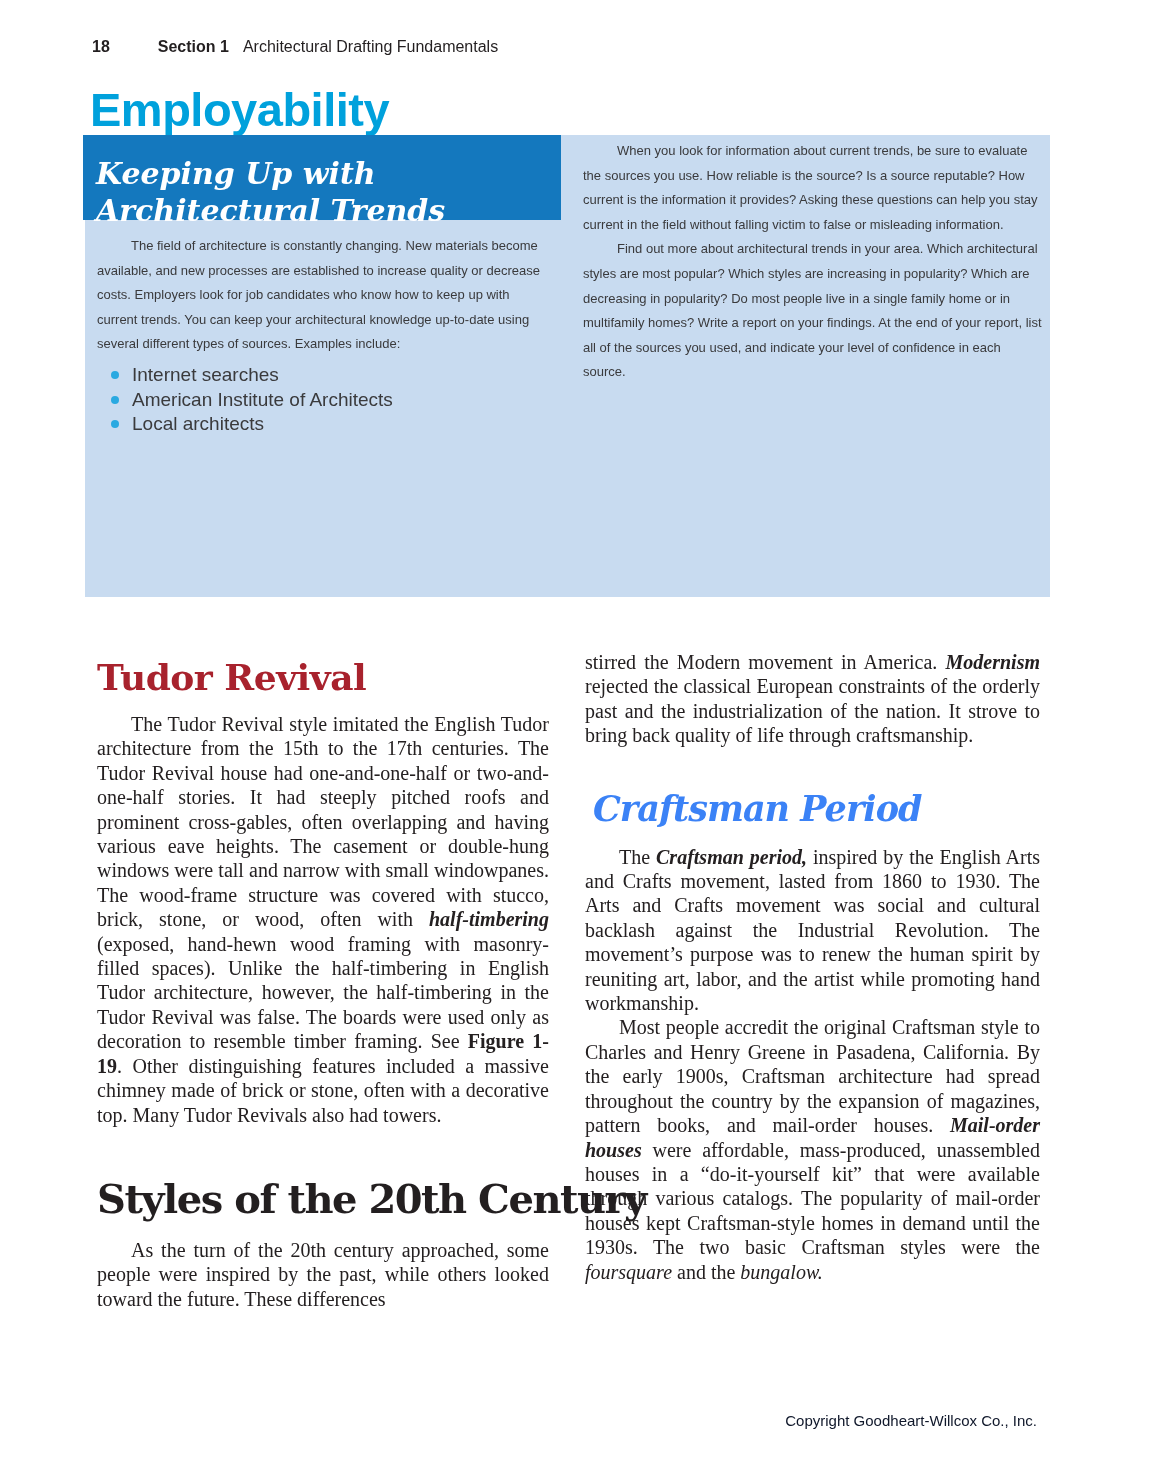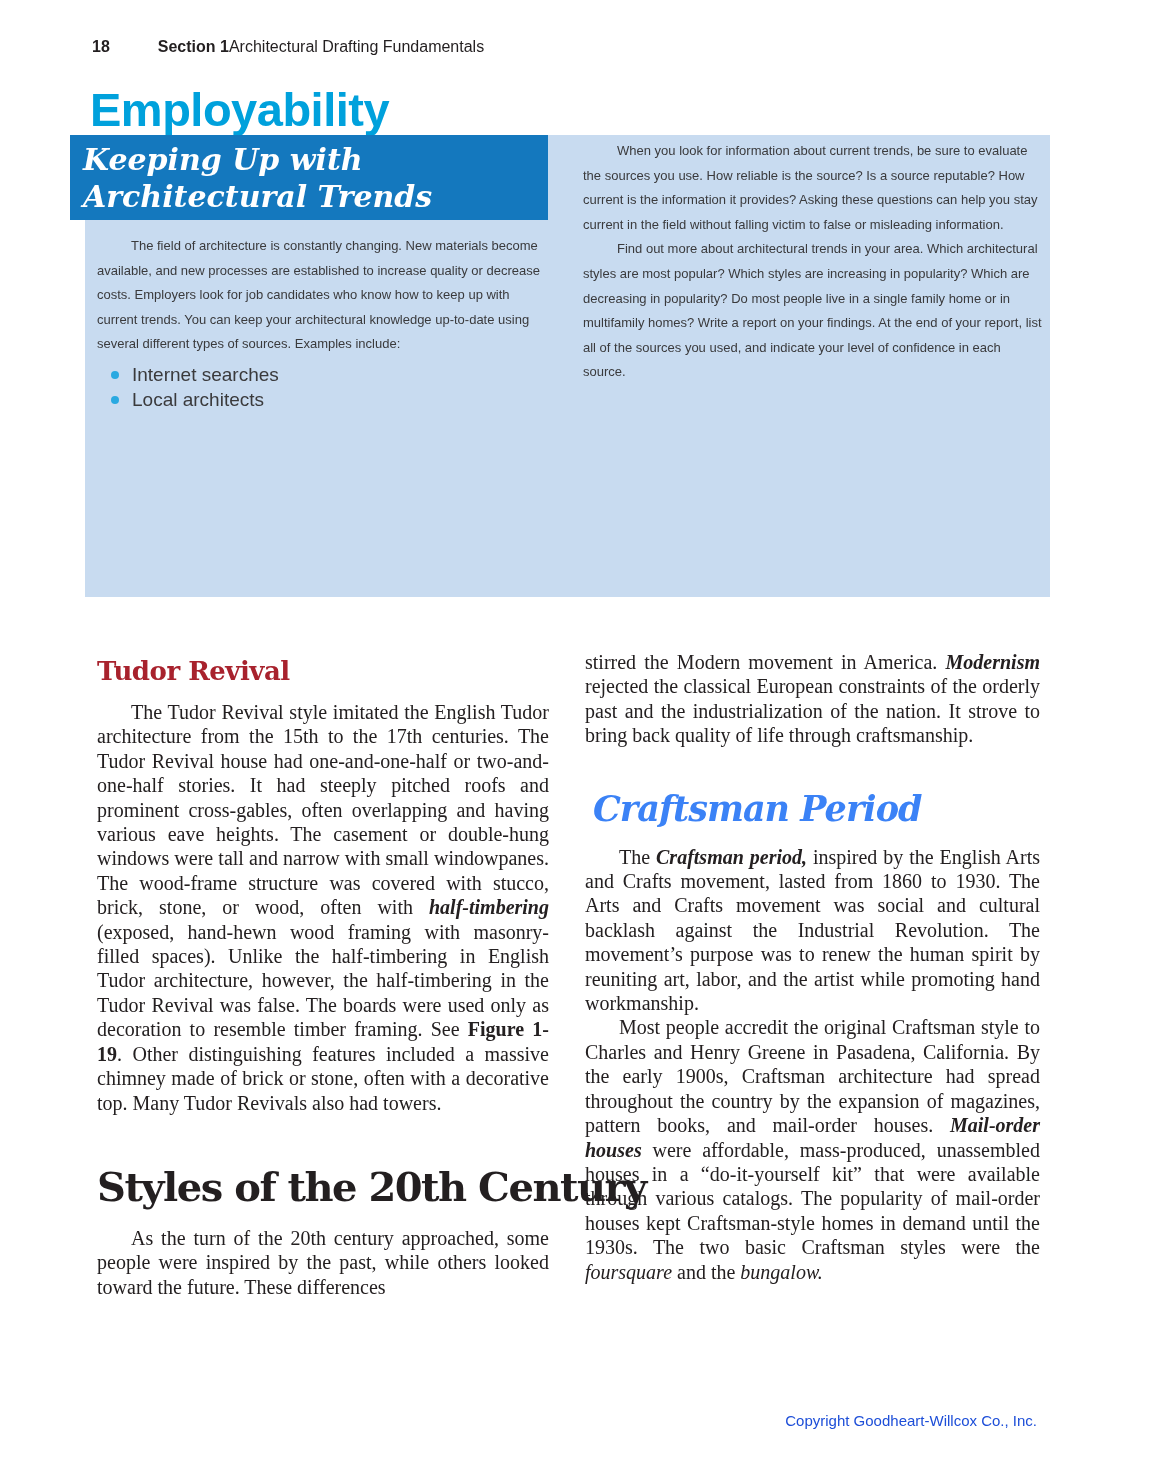--- a/index.html
+++ b/index.html
@@ -3,60 +3,60 @@
 <meta charset="utf-8">
 <style>
   html,body{margin:0;padding:0;background:#ffffff;}
   .page{position:relative;width:1156px;height:1479px;background:#ffffff;overflow:hidden;
         font-family:"Liberation Serif", serif;}
 
   
   .running-head{position:absolute;top:38px;left:92px;font-family:"Liberation Sans",sans-serif;
                 font-size:16px;color:#231f20;white-space:nowrap;}
   .rh-num{font-weight:bold;margin-right:48px;}
-  .rh-section{font-weight:bold;}
+  .rh-section{font-weight:bold;margin-right:14px;}
 
   
   .kicker{position:absolute;top:82px;left:90px;margin:0;font-family:"Liberation Sans",sans-serif;
           font-weight:bold;font-size:47px;letter-spacing:-0.5px;color:#00a1dc;}
 
   
   .feature-bg{position:absolute;left:85px;top:135px;width:965px;height:462px;background:#c8dbf0;}
-  .feature-title{position:absolute;left:70px;top:135px;width:478px;height:85px;box-sizing:border-box;
+  .feature-title{position:absolute;left:83px;top:135px;width:478px;height:85px;box-sizing:border-box;
                  background:#1478be;color:#ffffff;font-family:"DejaVu Serif",serif;
                  font-style:italic;font-weight:bold;font-size:30px;line-height:37px;
-                 padding:6px 0 0 13px;}
+                 padding:20px 0 0 13px;}
   .f-left{position:absolute;left:97px;top:234px;width:452px;}
   .f-right{position:absolute;left:583px;top:139px;width:461px;}
   .sans{font-family:"Liberation Sans",sans-serif;font-size:13px;line-height:24.6px;
         color:#3a3a3c;margin:0;}
   .indent{text-indent:34px;}
   .sources{list-style:none;margin:6px 0 0;padding:0;}
   .sources li{position:relative;padding-left:35px;
               font-family:"Liberation Sans",sans-serif;font-size:19px;line-height:24.6px;color:#3a3a3c;}
   .sources li .dot{position:absolute;left:14px;top:8px;width:8px;height:8px;border-radius:50%;
                    background:#2aa9e1;}
   .activity{margin:24px 0 6px;font-family:"Liberation Sans",sans-serif;font-weight:bold;
             font-size:20px;color:#0c84cf;}
 
   
   .main-left{position:absolute;left:97px;top:656px;width:452px;}
   .main-right{position:absolute;left:585px;top:650px;width:455px;}
   .serif{font-size:20px;line-height:24.4px;color:#242021;text-align:justify;margin:0;}
-  .h-red{margin:0 0 14px;font-size:26px;font-weight:bold;color:#a8222d;font-family:"DejaVu Serif",serif;letter-spacing:-0.5px;}
+  .h-red{margin:0 0 14px;font-size:36px;font-weight:bold;color:#a8222d;font-family:"DejaVu Serif",serif;letter-spacing:-0.5px;}
   .h-big{margin:48px 0 16px;font-size:40px;font-weight:bold;color:#231f20;white-space:nowrap;
          font-family:"DejaVu Serif",serif;letter-spacing:-1.5px;}
   .h-blue{margin:40px 8px 16px;font-size:35px;font-weight:bold;font-style:italic;color:#3b82f6;
           font-family:"DejaVu Serif",serif;letter-spacing:-1px;}
   .bi{font-weight:bold;font-style:italic;}
   .b{font-weight:bold;}
   .i{font-style:italic;}
 
   .copyright{position:absolute;top:1412px;right:119px;font-family:"Liberation Sans",sans-serif;
-             font-size:15px;color:#1d4ed8;}
+             font-size:15px;color:#0f172a;}
 </style>
 </head>
 <body>
 
 <div class="page">
 
   <header class="running-head">
     <span class="rh-num">18</span><span class="rh-section">Section 1</span><span class="rh-title">Architectural Drafting Fundamentals</span>
   </header>
 
@@ -66,20 +66,21 @@
 
   <div class="feature-title">
     <span style="display:block">Keeping Up with</span>
     <span style="display:block">Architectural Trends</span>
   </div>
 
   <section class="f-left">
     <p class="sans indent">The field of architecture is constantly changing. New materials become available, and new processes are established to increase quality or decrease costs. Employers look for job candidates who know how to keep up with current trends. You can keep your architectural knowledge up-to-date using several different types of sources. Examples include:</p>
     <ul class="sources">
       <li><span class="dot"></span><span>Internet searches</span></li>
+      <li><span class="dot"></span><span>American Institute of Architects</span></li>
       <li><span class="dot"></span><span>Local architects</span></li>
     </ul>
   </section>
 
   <section class="f-right">
     <p class="sans indent">When you look for information about current trends, be sure to evaluate the sources you use. How reliable is the source? Is a source reputable? How current is the information it provides? Asking these questions can help you stay current in the field without falling victim to false or misleading information.</p>
     <p class="sans indent">Find out more about architectural trends in your area. Which architectural styles are most popular? Which styles are increasing in popularity? Which are decreasing in popularity? Do most people live in a single family home or in multifamily homes? Write a report on your findings. At the end of your report, list all of the sources you used, and indicate your level of confidence in each source.</p>
   </section>
 
   <section class="main-left">

